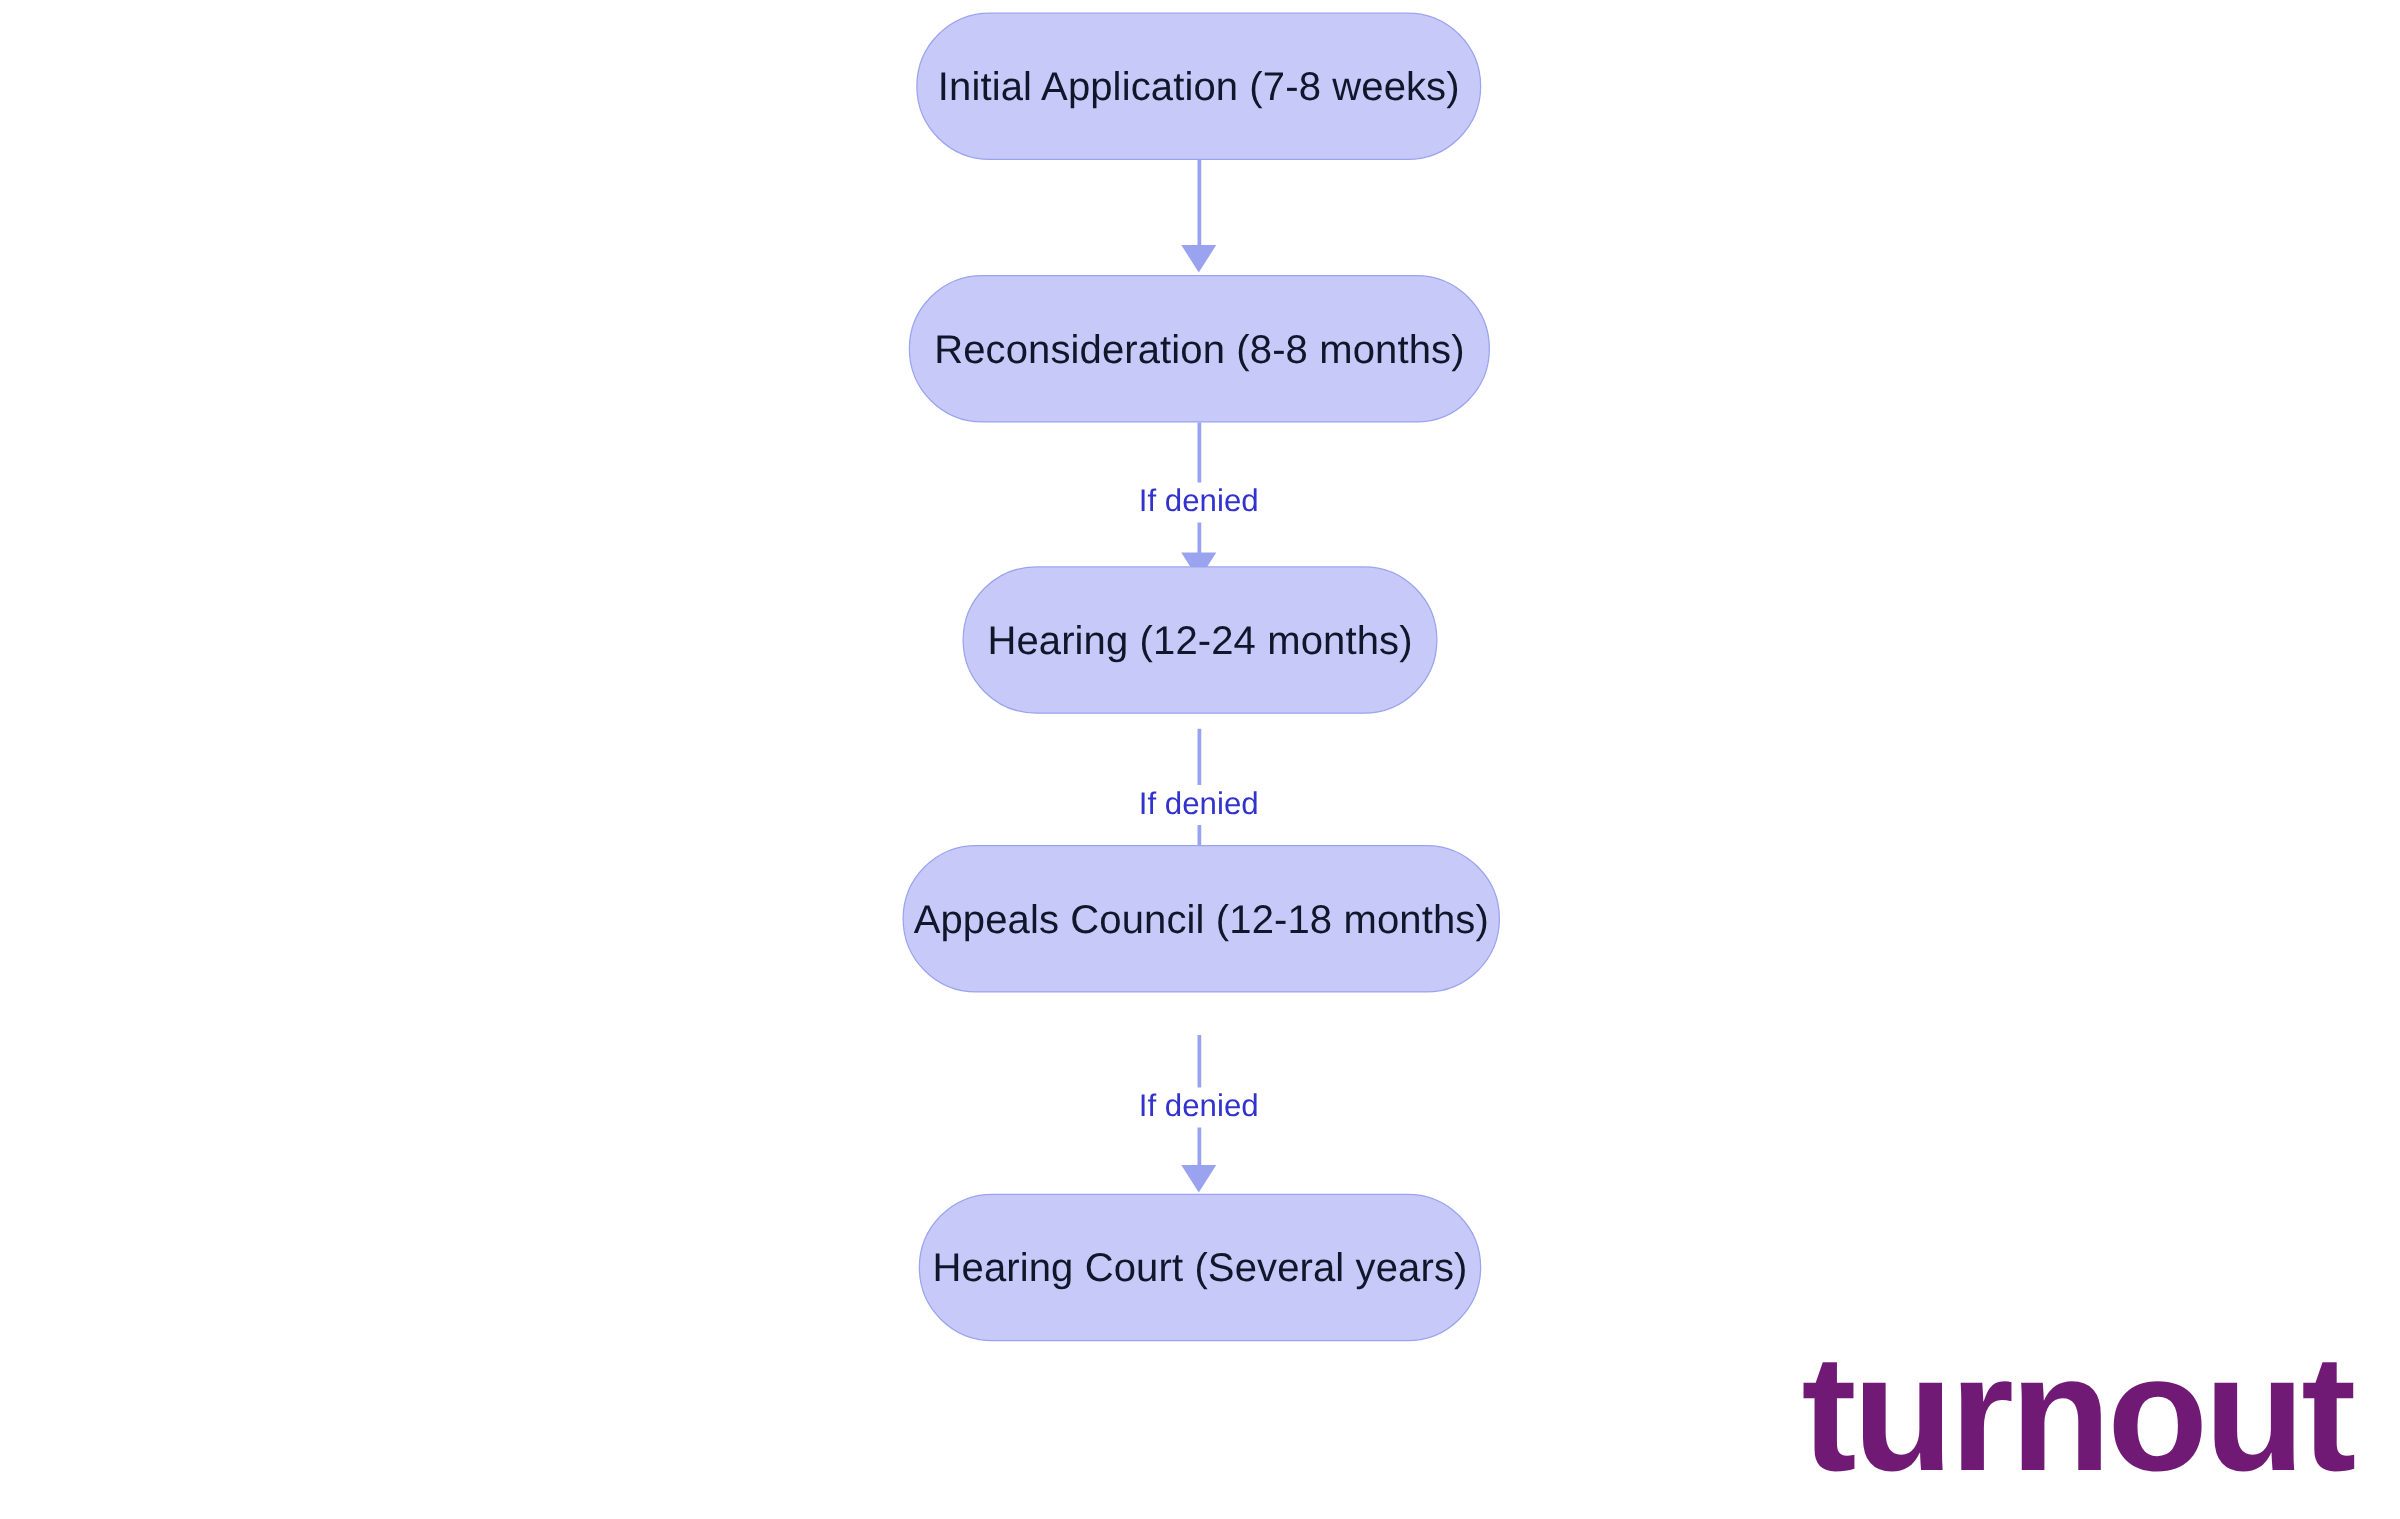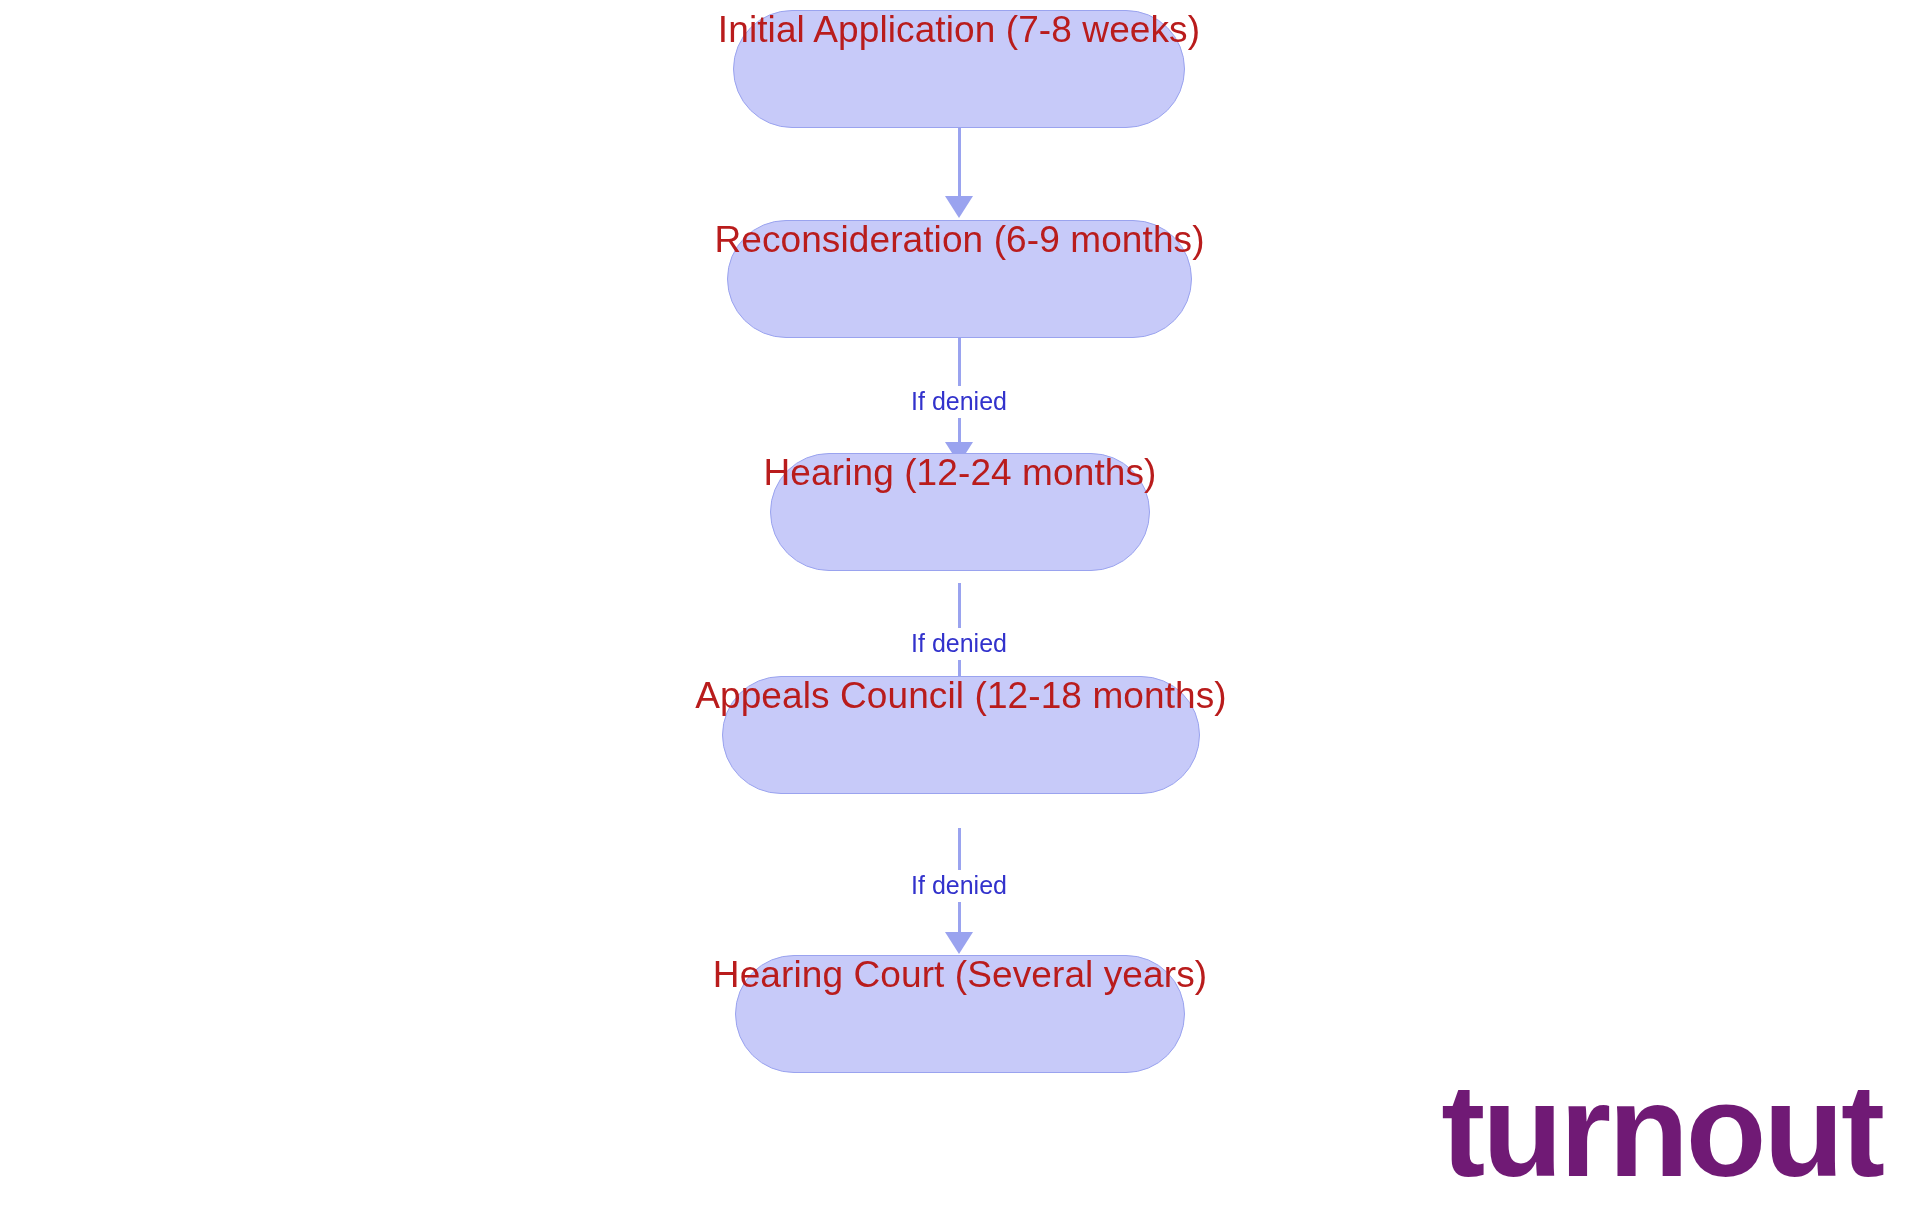--- a/index.html
+++ b/index.html
@@ -24,23 +24,24 @@
   }
 
   
   .node {
     position: absolute;
     box-sizing: border-box;
     background: #c7caf9;
     border: 1.6px solid #9aa3ef;
     border-radius: 60px;
     display: flex;
+    align-items: center;
     justify-content: center;
-    color: #b91c1c;
-    font-size: 37px;
+    color: #0f172a;
+    font-size: 32px;
     font-family: "Liberation Sans", sans-serif;
     letter-spacing: 0.1px;
     white-space: nowrap;
     height: 118px;
   }
 
   .node-label {
     display: block;
     line-height: 1;
   }
@@ -91,21 +92,21 @@
 <div id="flow-canvas">
 
   <div class="node" id="node-0" style="left:733px; top:10px; width:452px;">
     <span class="node-label">Initial Application (7-8 weeks)</span>
   </div>
 
   <div class="edge-line" id="edge-0-line" style="left:957.5px; top:128px; height:79px;"></div>
   <div class="edge-arrow" id="edge-0-arrow" style="left:945px; top:196px;"></div>
 
   <div class="node" id="node-1" style="left:727px; top:220px; width:465px;">
-    <span class="node-label">Reconsideration (6-9 months)</span>
+    <span class="node-label">Reconsideration (8-8 months)</span>
   </div>
 
   <div class="edge-line" id="edge-1-line" style="left:957.5px; top:338px; height:116px;"></div>
   <div class="edge-label" id="edge-1-label" style="left:959px; top:386px;">If denied</div>
   <div class="edge-arrow" id="edge-1-arrow" style="left:945px; top:442px;"></div>
 
   <div class="node" id="node-2" style="left:770px; top:453px; width:380px;">
     <span class="node-label">Hearing (12-24 months)</span>
   </div>
 

